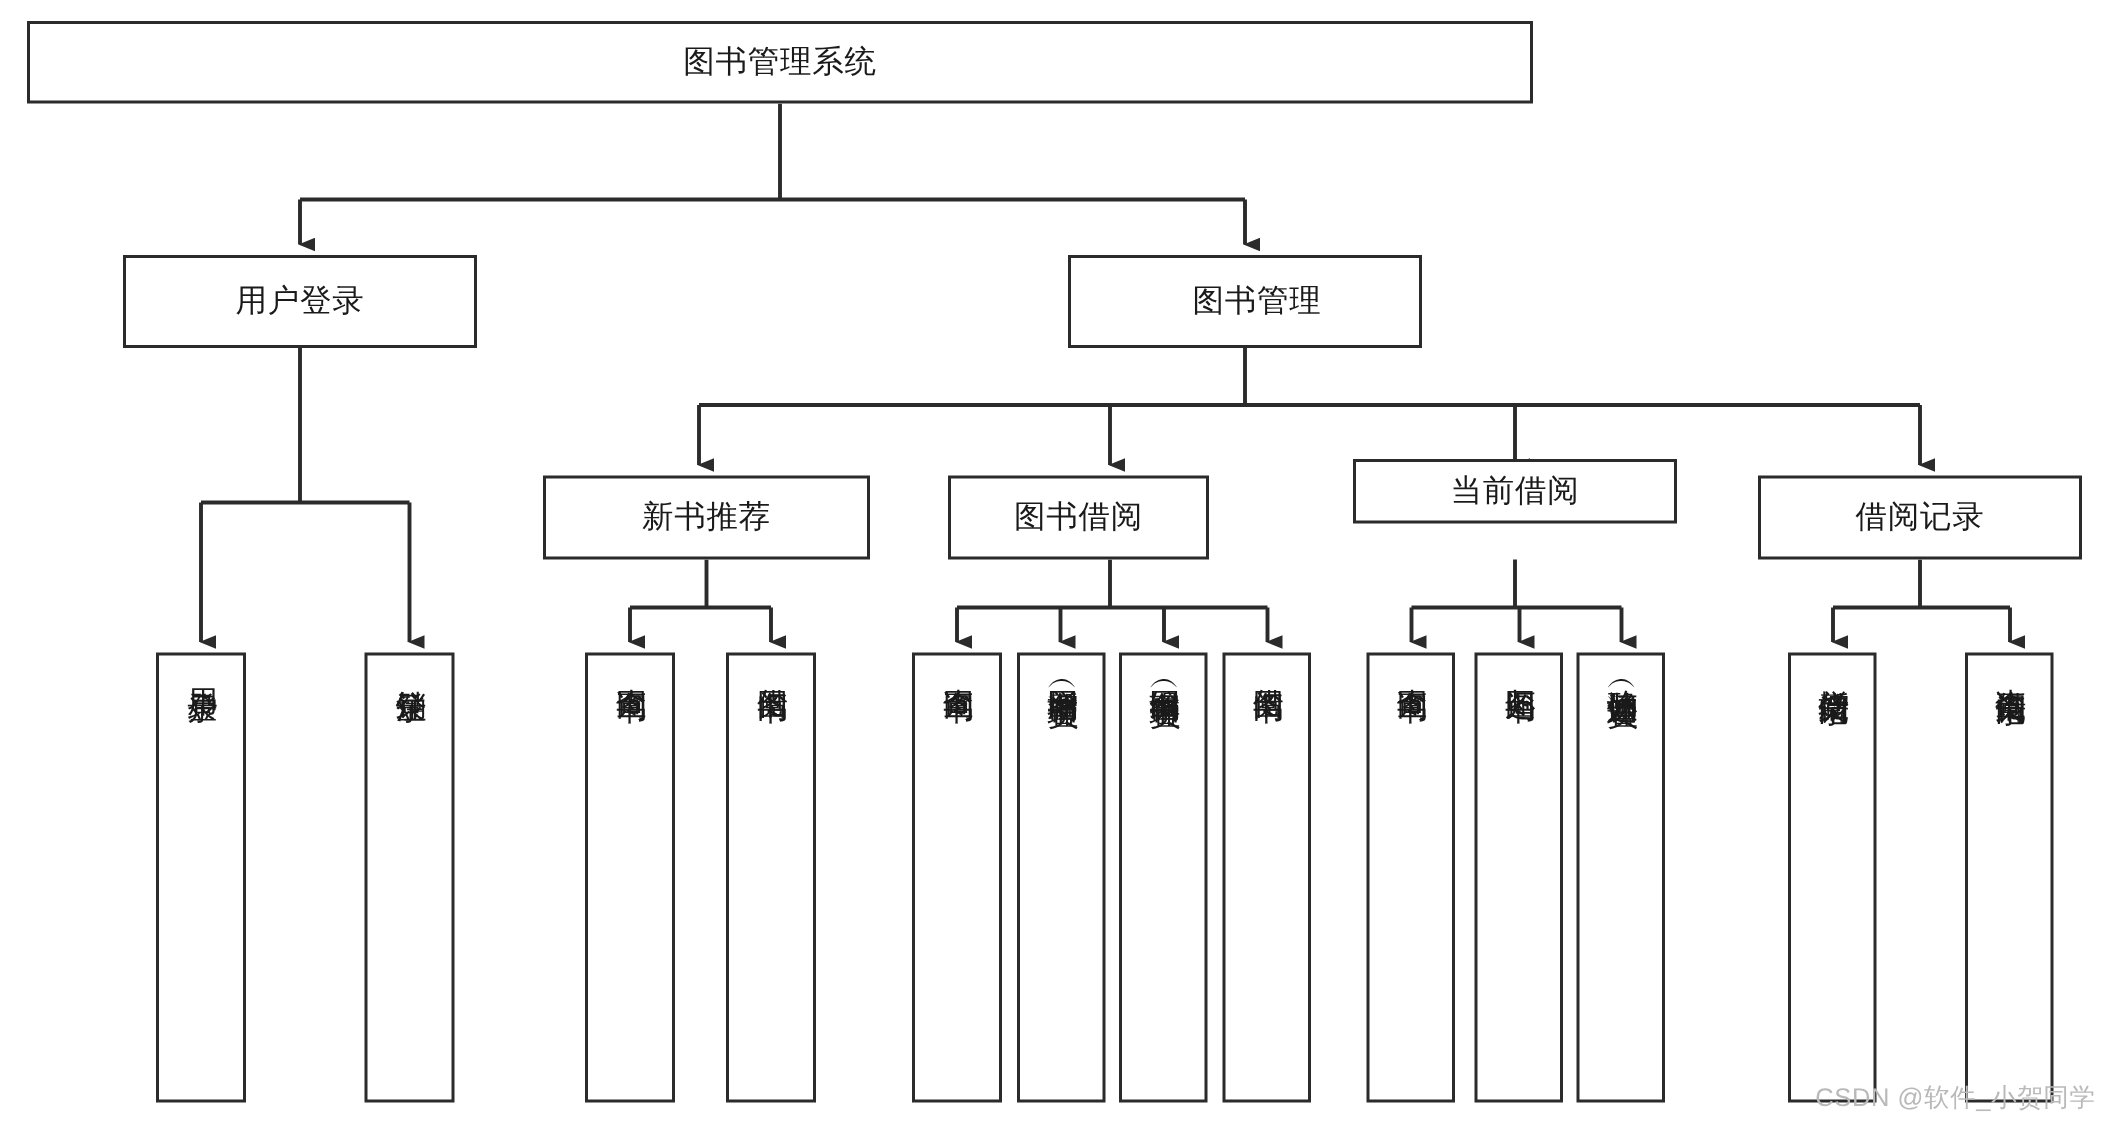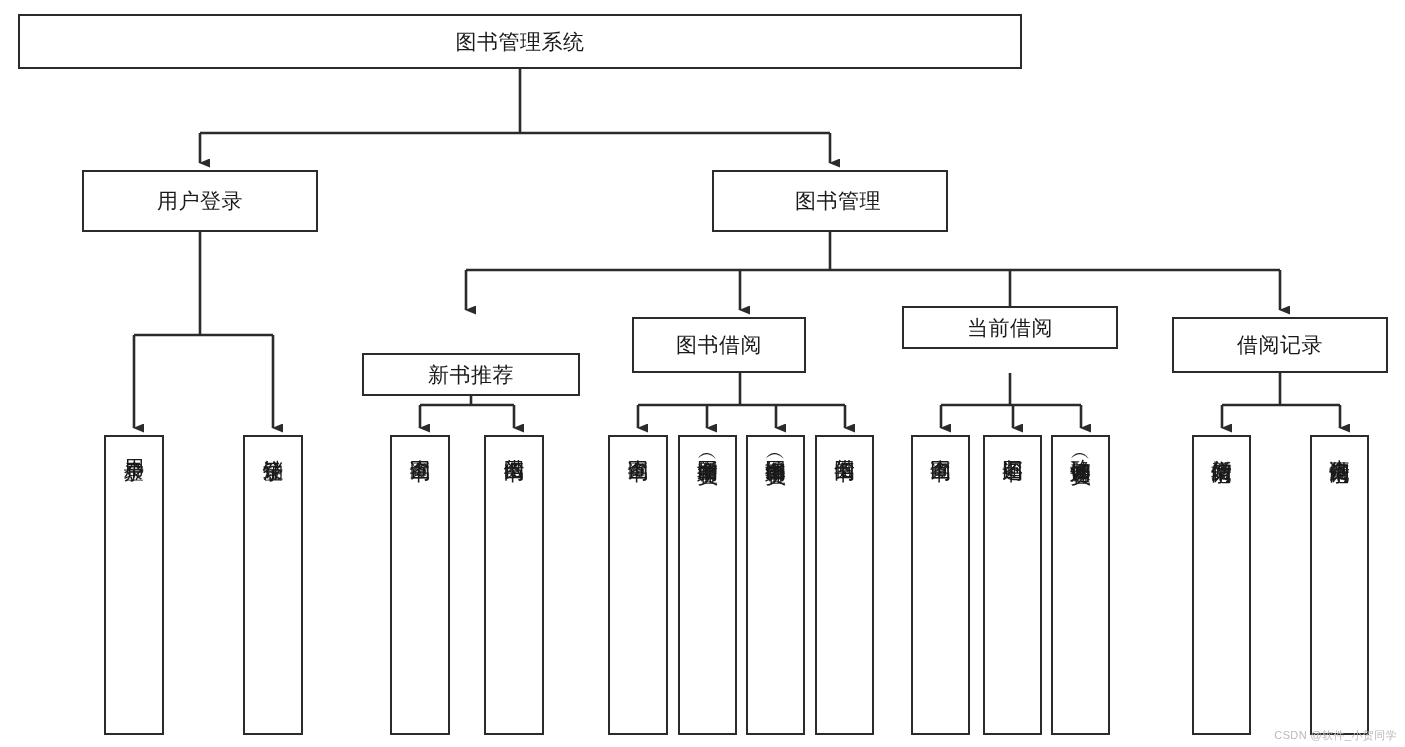--- a/index.html
+++ b/index.html
@@ -58,21 +58,21 @@
     white-space: nowrap;
     text-align: left;
   }
   .node-root .node-label {
     font-size: 22px;
   }
   #watermark {
     position: absolute;
     right: 8px;
     bottom: 4px;
-    font-size: 11px;
+    font-size: 17px;
     color: #b9b9b9;
     white-space: nowrap;
     letter-spacing: 0.4px;
     user-select: none;
   }
 </style>
 </head>
 <body>
 
 <div id="diagram-root">
@@ -131,21 +131,21 @@
     <span class="node-label">图书管理系统</span>
   </div>
 
   <div class="node h" style="left:82px;top:170px;width:236px;height:62px;">
     <span class="node-label">用户登录</span>
   </div>
   <div class="node h" style="left:712px;top:170px;width:236px;height:62px;padding-left:16px;">
     <span class="node-label">图书管理</span>
   </div>
 
-  <div class="node h" style="left:362px;top:317px;width:218px;height:43px;margin-top:36px;">
+  <div class="node h" style="left:362px;top:317px;width:218px;height:56px;">
     <span class="node-label">新书推荐</span>
   </div>
   <div class="node h" style="left:632px;top:317px;width:174px;height:56px;">
     <span class="node-label">图书借阅</span>
   </div>
   <div class="node h" style="left:902px;top:306px;width:216px;height:43px;">
     <span class="node-label">当前借阅</span>
   </div>
   <div class="node h" style="left:1172px;top:317px;width:216px;height:56px;text-align:center;">
     <span class="node-label">借阅记录</span>

